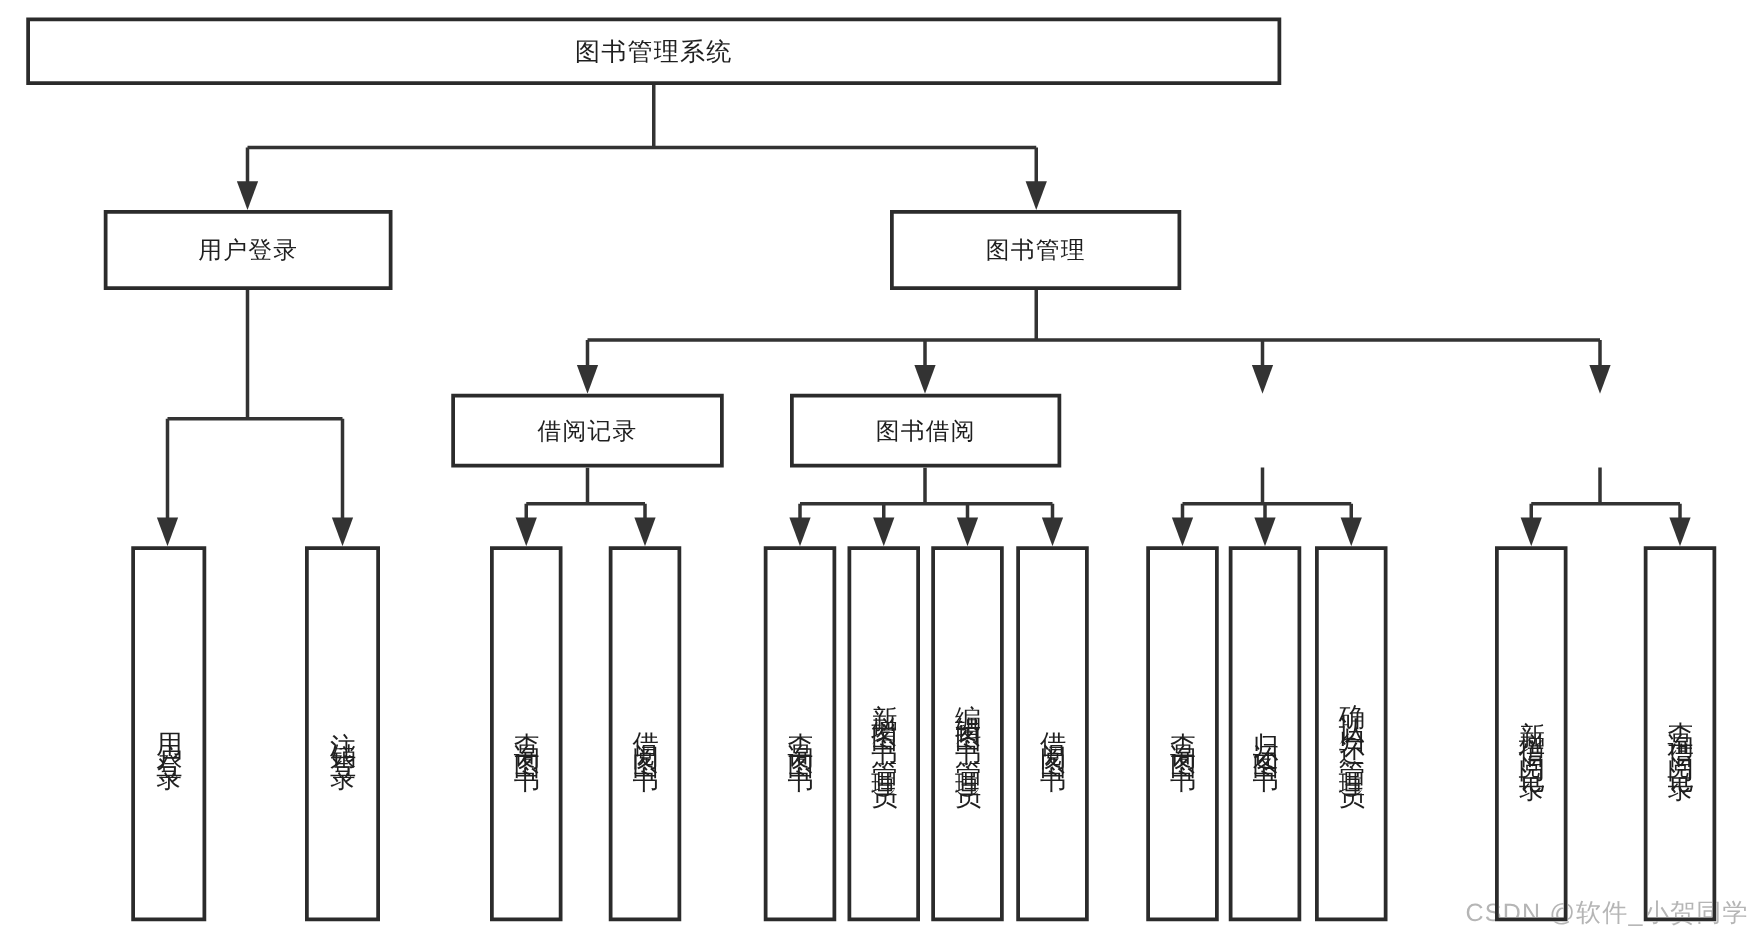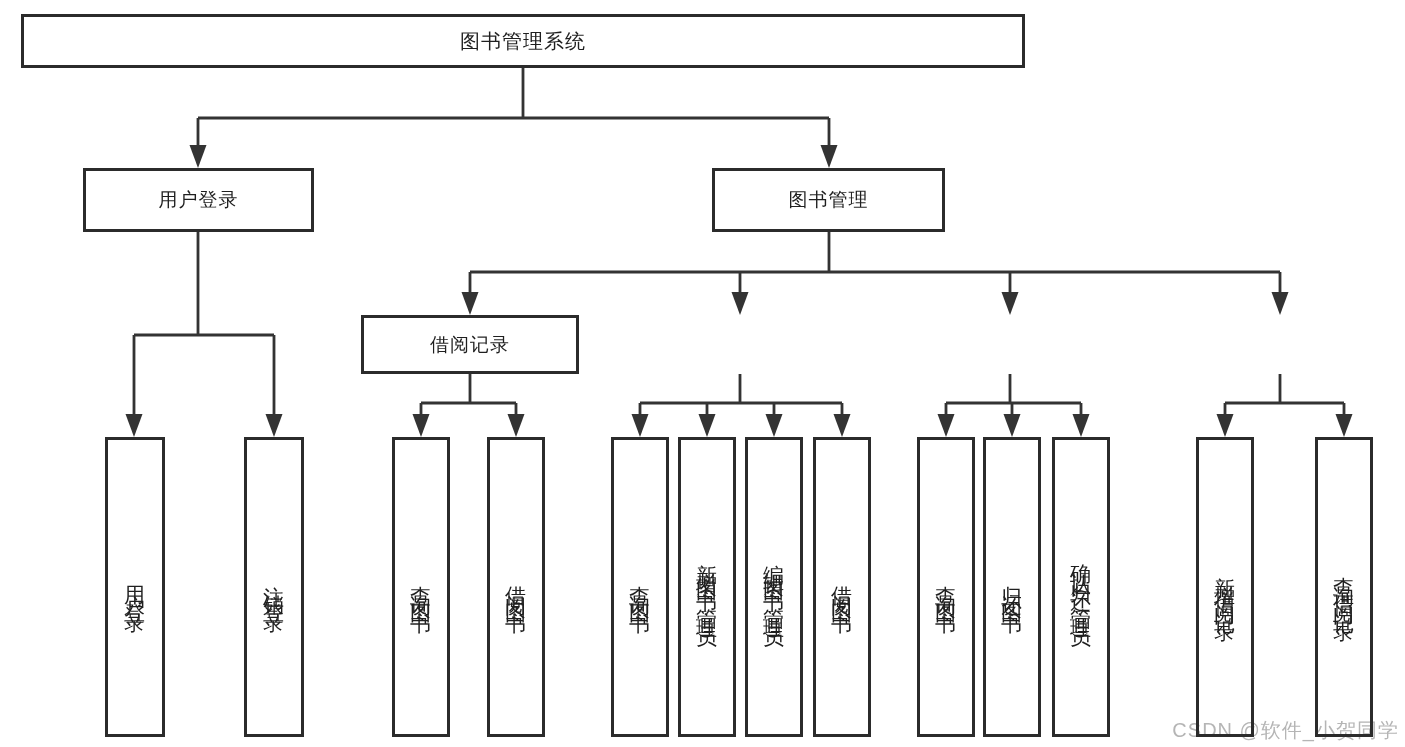--- a/index.html
+++ b/index.html
@@ -99,20 +99,23 @@
   <div class="box" style="left:83px;top:168px;width:231px;height:64px">
     <span class="hlabel">用户登录</span>
   </div>
   <div class="box" style="left:712px;top:168px;width:233px;height:64px">
     <span class="hlabel">图书管理</span>
   </div>
 
   <div class="box" style="left:361px;top:315px;width:218px;height:59px">
     <span class="hlabel">借阅记录</span>
   </div>
+  <div class="box" style="left:632px;top:315px;width:217px;height:59px">
+    <span class="hlabel">图书借阅</span>
+  </div>
 
   <div class="box" style="left:105px;top:437px;width:60px;height:300px">
     <span class="vlabel">用户登录</span>
   </div>
   <div class="box" style="left:244px;top:437px;width:60px;height:300px">
     <span class="vlabel">注销登录</span>
   </div>
 
   <div class="box" style="left:392px;top:437px;width:58px;height:300px">
     <span class="vlabel">查询图书</span>

